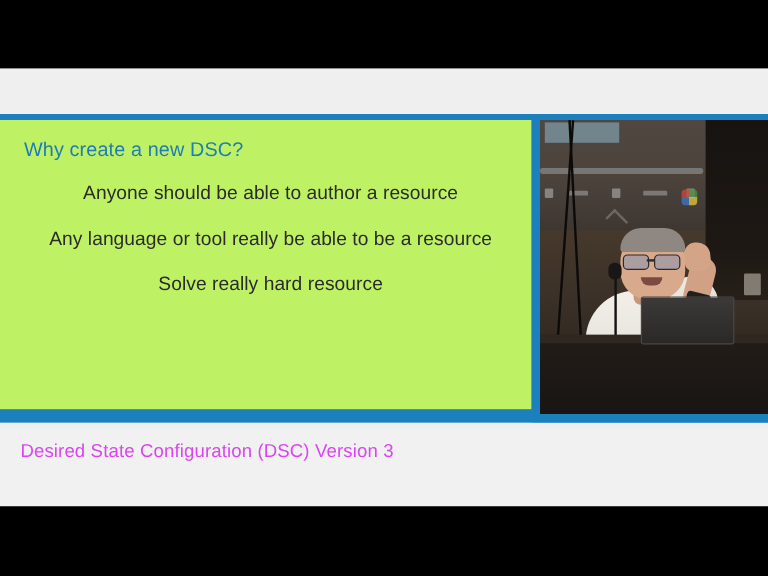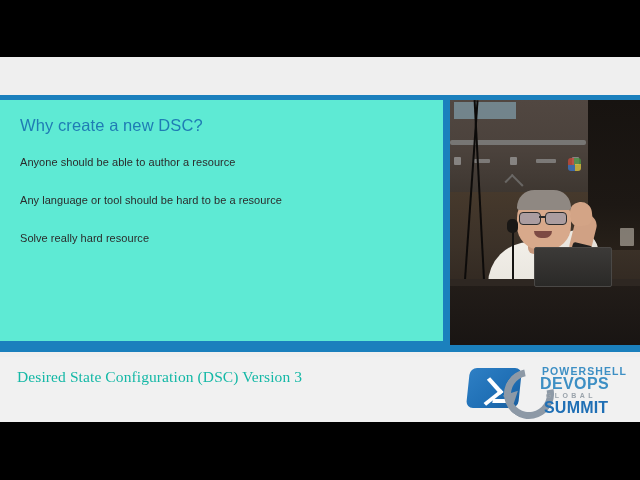--- a/index.html
+++ b/index.html
@@ -21,32 +21,32 @@
   
   .slide-frame{
     position:absolute;left:0;top:95px;width:640px;height:257px;
     background:#1b80bd;
   }
   .slide-top-rule{position:absolute;left:0;top:0;width:640px;height:5px;background:#1b80bd;}
   .slide-bottom-rule{position:absolute;left:0;bottom:0;width:640px;height:7px;background:#1b80bd;}
 
   .slide-body{
     position:absolute;left:0;top:5px;width:443px;height:241px;
-    background:#5eead4;
+    background:#bef264;
   }
   .slide-inner{position:absolute;left:0;top:0;right:0;bottom:0;}
 
   .slide-heading{
     position:absolute;left:20px;top:16px;
     font-size:16.5px;color:#1f7cb4;letter-spacing:.1px;white-space:nowrap;
   }
   .bullet-list{position:absolute;left:20px;top:55px;right:12px;}
   .bullet{
-    font-size:11px;color:#2b2b2b;line-height:14px;margin:0 0 24px 0;
-    white-space:nowrap;letter-spacing:.05px;
+    font-size:16px;color:#2b2b2b;line-height:14px;margin:0 0 24px 0;
+    white-space:nowrap;letter-spacing:.05px;text-align:center;
   }
 
   
   .video-panel{
     position:absolute;left:443px;top:0;width:197px;height:257px;
     overflow:hidden;background:#1b80bd;
   }
   .video-inner{
     position:absolute;left:7px;top:5px;width:190px;height:245px;overflow:hidden;
     background:#2a2320;
@@ -163,22 +163,22 @@
   }
   .cable2{
     position:absolute;left:30px;top:0;width:1.5px;height:245px;background:#0d0b0a;transform:rotate(-3deg);
   }
 
   
   .banner{
     position:absolute;left:0;top:357px;width:640px;height:65px;background:#f1f1f1;
   }
   .banner-title{
-    position:absolute;left:17px;top:368px;font-size:15.5px;color:#14b8a6;
-    letter-spacing:.1px;white-space:nowrap;font-family:Liberation Serif, serif;
+    position:absolute;left:17px;top:368px;font-size:15.5px;color:#d946ef;
+    letter-spacing:.1px;white-space:nowrap;
   }
   .banner-sub{
     position:absolute;left:17px;top:388px;font-size:13.5px;color:#1d1d1d;
     letter-spacing:.1px;white-space:nowrap;
   }
 
   
   .logo{position:absolute;left:468px;top:360px;width:166px;height:56px;}
   .logo-mark{position:absolute;left:0;top:4px;width:72px;height:46px;}
   .ps-square{
@@ -231,21 +231,21 @@
   <div class="page-band"></div>
 
   <div class="slide-frame">
     <div class="slide-top-rule"></div>
 
     <div class="slide-body">
       <div class="slide-inner">
         <div class="slide-heading">Why create a new DSC?</div>
         <div class="bullet-list">
           <p class="bullet">Anyone should be able to author a resource</p>
-          <p class="bullet">Any language or tool should be hard to be a resource</p>
+          <p class="bullet">Any language or tool really be able to be a resource</p>
           <p class="bullet">Solve really hard resource</p>
         </div>
       </div>
     </div>
 
     <div class="video-panel">
       <div class="video-inner">
         <div class="room"></div>
 
         <div class="projection">
@@ -294,31 +294,15 @@
         <div class="laptop"></div>
       </div>
     </div>
 
     <div class="slide-bottom-rule"></div>
   </div>
 
   <div class="banner"></div>
   <div class="banner-title">Desired State Configuration (DSC) Version 3</div>
 
-  <div class="logo">
-    <div class="logo-mark">
-      <div class="ps-square">
-        <span class="ps-chev"></span>
-        <span class="ps-underscore"></span>
-      </div>
-      <div class="arrow-ring"></div>
-      <div class="arrow-head"></div>
-    </div>
-    <div class="logo-text">
-      <div class="lt-powershell">POWERSHELL</div>
-      <div class="lt-devops">DEVOPS</div>
-      <div class="lt-global">GLOBAL</div>
-      <div class="lt-summit">SUMMIT</div>
-    </div>
-  </div>
 
   <div class="letterbox bottom"></div>
 </div>
 
 </body></html>

